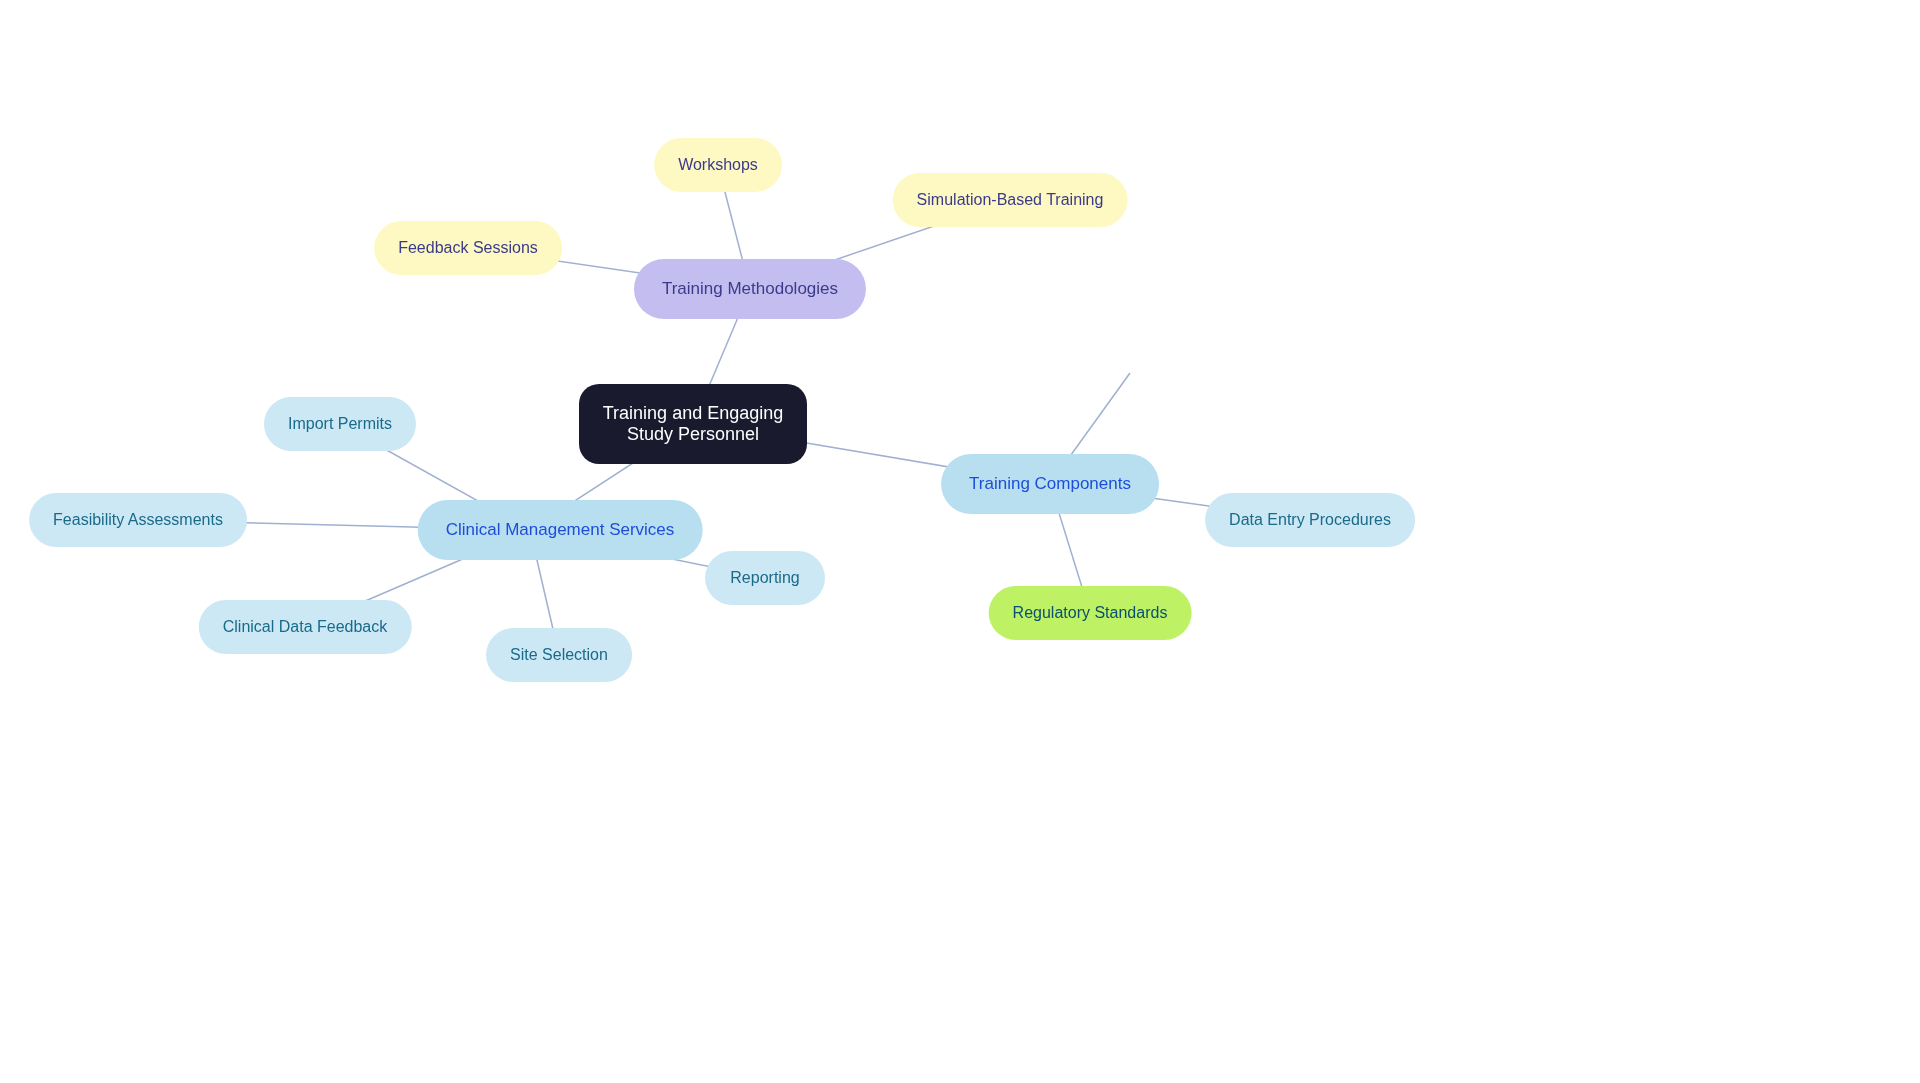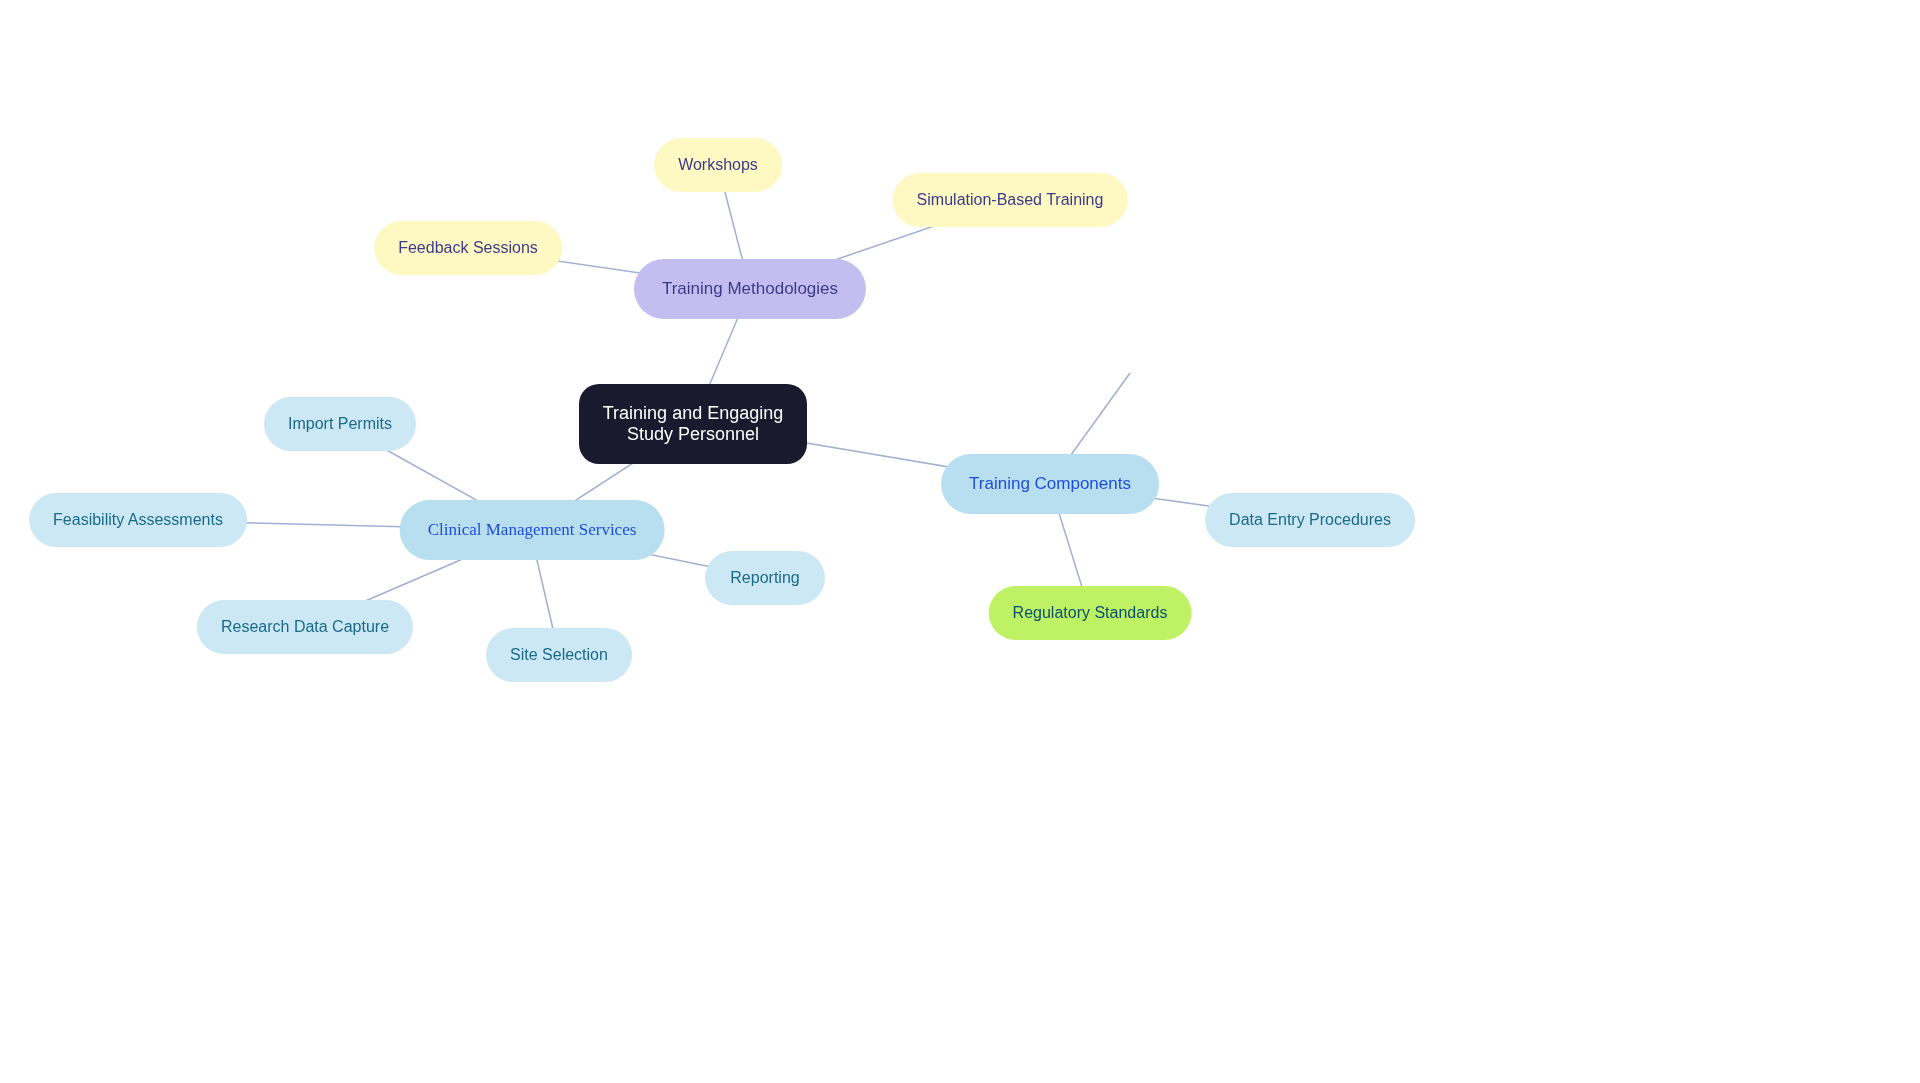--- a/index.html
+++ b/index.html
@@ -113,27 +113,27 @@
 Personnel</div>
 
   <div class="node node-purple-mid" style="left:750px; top:289px;" id="node-trainingMethodologies">Training Methodologies</div>
 
   <div class="node node-purple" style="left:718px; top:165px;" id="node-workshops">Workshops</div>
 
   <div class="node node-purple" style="left:468px; top:248px;" id="node-feedbackSessions">Feedback Sessions</div>
 
   <div class="node node-purple" style="left:1010px; top:200px;" id="node-simulationBasedTraining">Simulation-Based Training</div>
 
-  <div class="node node-blue-mid" style="left:532px; top:530px;font-family:Liberation Serif, serif;" id="node-clinicalManagementServices">Clinical Management Services</div>
+  <div class="node node-blue-mid" style="left:560px; top:530px;" id="node-clinicalManagementServices">Clinical Management Services</div>
 
   <div class="node node-blue" style="left:340px; top:424px;" id="node-importPermits">Import Permits</div>
 
   <div class="node node-blue" style="left:138px; top:520px;" id="node-feasibilityAssessments">Feasibility Assessments</div>
 
-  <div class="node node-blue" style="left:305px; top:627px;" id="node-clinicalDataCapture">Research Data Capture</div>
+  <div class="node node-blue" style="left:305px; top:627px;" id="node-clinicalDataCapture">Clinical Data Feedback</div>
 
   <div class="node node-blue" style="left:765px; top:578px;" id="node-reporting">Reporting</div>
 
   <div class="node node-blue" style="left:559px; top:655px;" id="node-siteSelection">Site Selection</div>
 
   <div class="node node-blue-mid" style="left:1050px; top:484px;" id="node-trainingComponents">Training Components</div>
 
 
   <div class="node node-blue" style="left:1310px; top:520px;" id="node-dataEntryProcedures">Data Entry Procedures</div>
 

